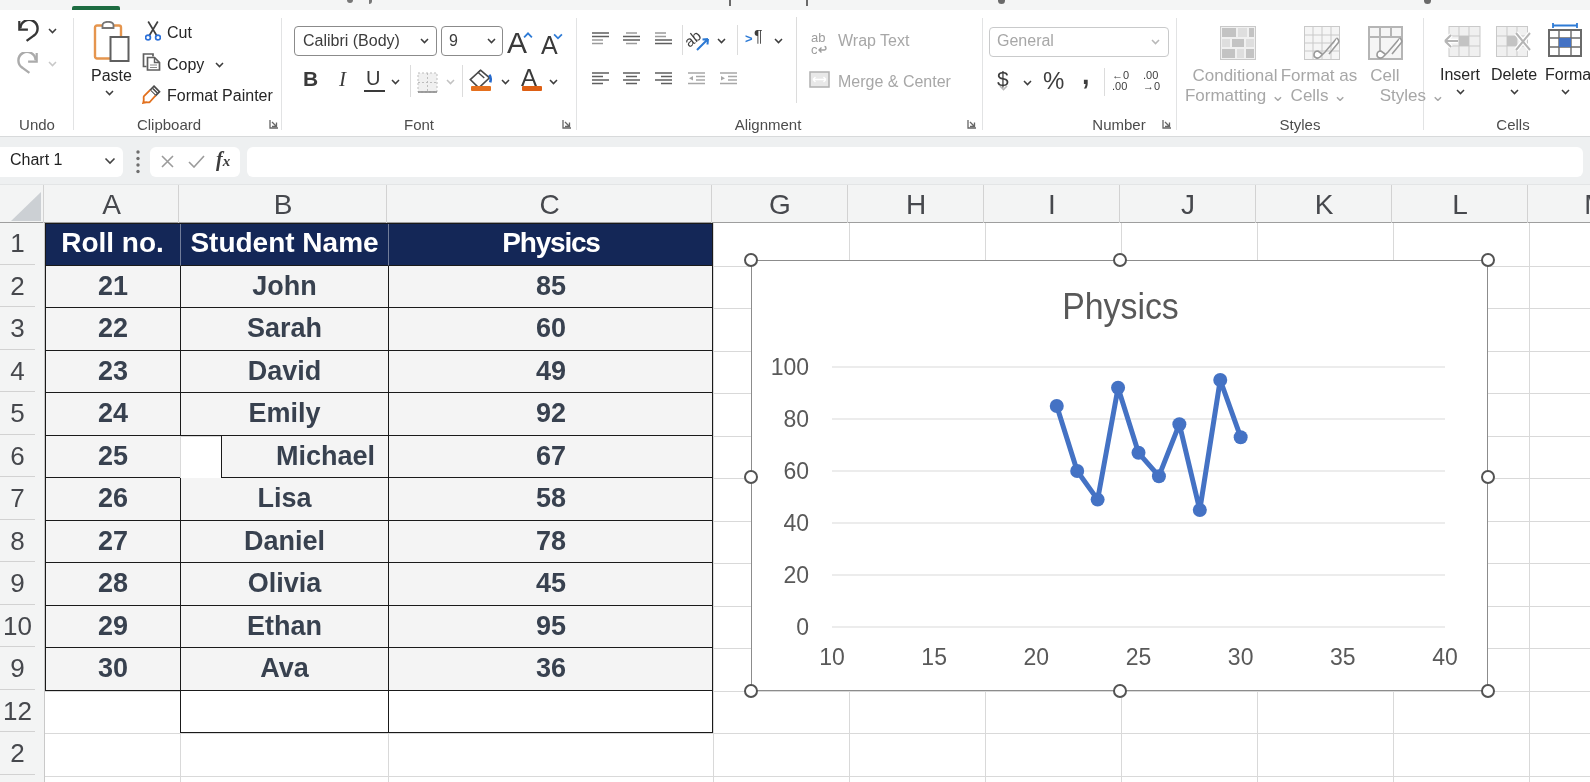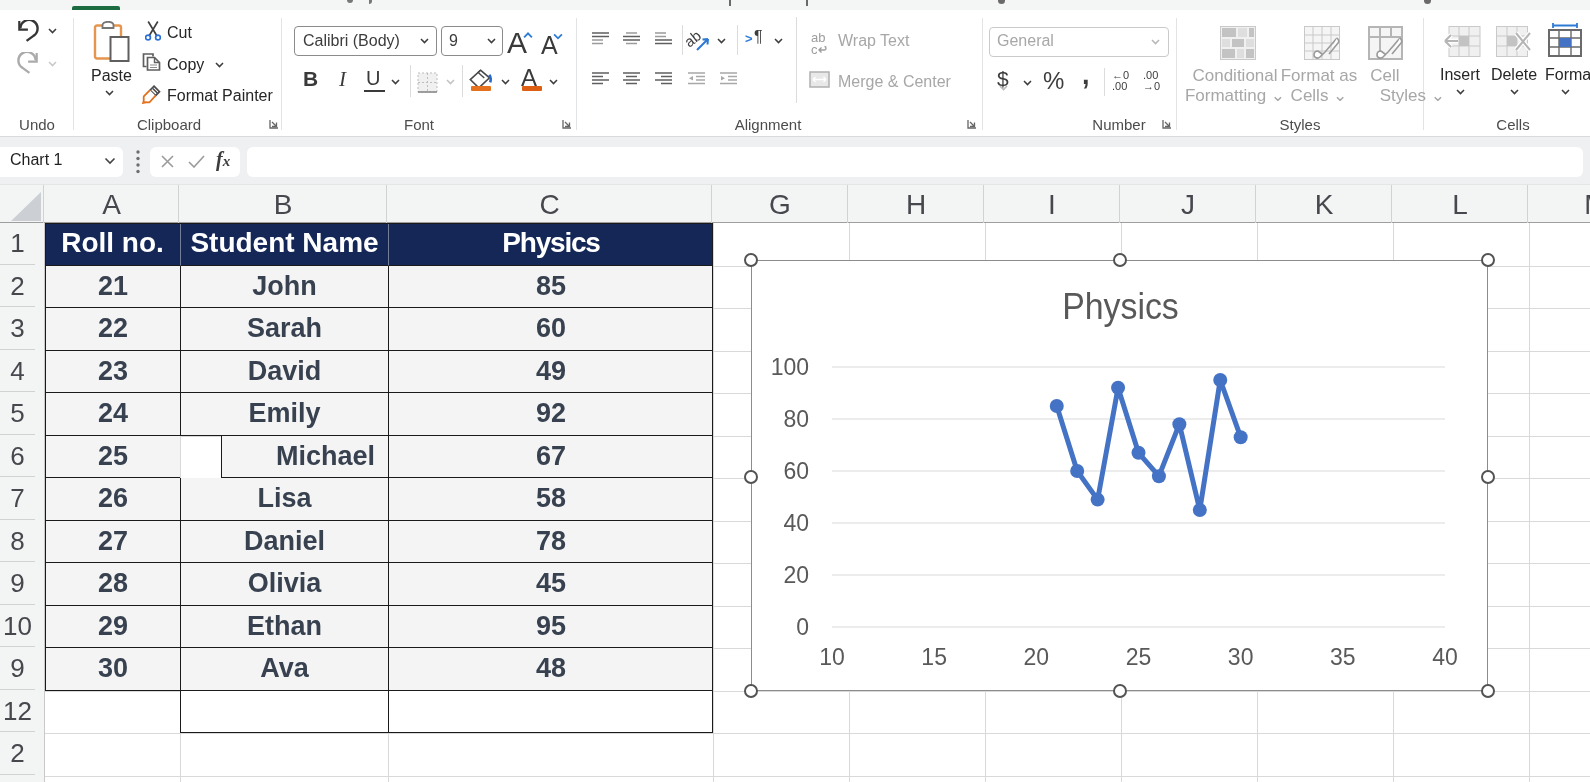--- a/index.html
+++ b/index.html
@@ -459,21 +459,21 @@
       <div class="dcell" style="left: 180px; width: 208px; top: 335.5px; height: 42.5px; line-height: 40.5px;">Daniel</div>
       <div class="dcell" style="left: 388px; width: 325px; top: 335.5px; height: 42.5px; line-height: 40.5px;">78</div>
       <div class="dcell" style="left: 45px; width: 135px; top: 378px; height: 42.5px; line-height: 40.5px;">28</div>
       <div class="dcell" style="left: 180px; width: 208px; top: 378px; height: 42.5px; line-height: 40.5px;">Olivia</div>
       <div class="dcell" style="left: 388px; width: 325px; top: 378px; height: 42.5px; line-height: 40.5px;">45</div>
       <div class="dcell" style="left: 45px; width: 135px; top: 420.5px; height: 42.5px; line-height: 40.5px;">29</div>
       <div class="dcell" style="left: 180px; width: 208px; top: 420.5px; height: 42.5px; line-height: 40.5px;">Ethan</div>
       <div class="dcell" style="left: 388px; width: 325px; top: 420.5px; height: 42.5px; line-height: 40.5px;">95</div>
       <div class="dcell" style="left: 45px; width: 135px; top: 463px; height: 42.5px; line-height: 40.5px;">30</div>
       <div class="dcell" style="left: 180px; width: 208px; top: 463px; height: 42.5px; line-height: 40.5px;">Ava</div>
-      <div class="dcell" style="left: 388px; width: 325px; top: 463px; height: 42.5px; line-height: 40.5px;">48</div>
+      <div class="dcell" style="left: 388px; width: 325px; top: 463px; height: 42.5px; line-height: 40.5px;">36</div>
       <div class="dcell" style="left: 180px; width: 208px; top: 505.5px; height: 42.5px; line-height: 40.5px; background: rgb(255, 255, 255);"></div>
       <div class="dcell" style="left: 388px; width: 325px; top: 505.5px; height: 42.5px; line-height: 40.5px; background: rgb(255, 255, 255); border-right: 1px solid rgb(26, 26, 26);"></div>
       <div class="abs" style="left: 45px; top: 38px; width: 668px; height: 467.5px; border: 1px solid rgb(26, 26, 26); pointer-events: none;"></div>
     </div>
   <div id="chart">
     <div class="abs" style="left:0;top:25px;width:737px;text-align:center;font-size:36px;color:#595959;transform:scaleX(0.94)">Physics</div>
     <svg class="abs" style="left:0;top:0" width="737" height="431" viewBox="0 0 737 431" id="plot">
         <line x1="80" x2="693" y1="366" y2="366" stroke="#d9d9d9" stroke-width="1"></line>
         <line x1="80" x2="693" y1="314" y2="314" stroke="#d9d9d9" stroke-width="1"></line>
         <line x1="80" x2="693" y1="262" y2="262" stroke="#d9d9d9" stroke-width="1"></line>

